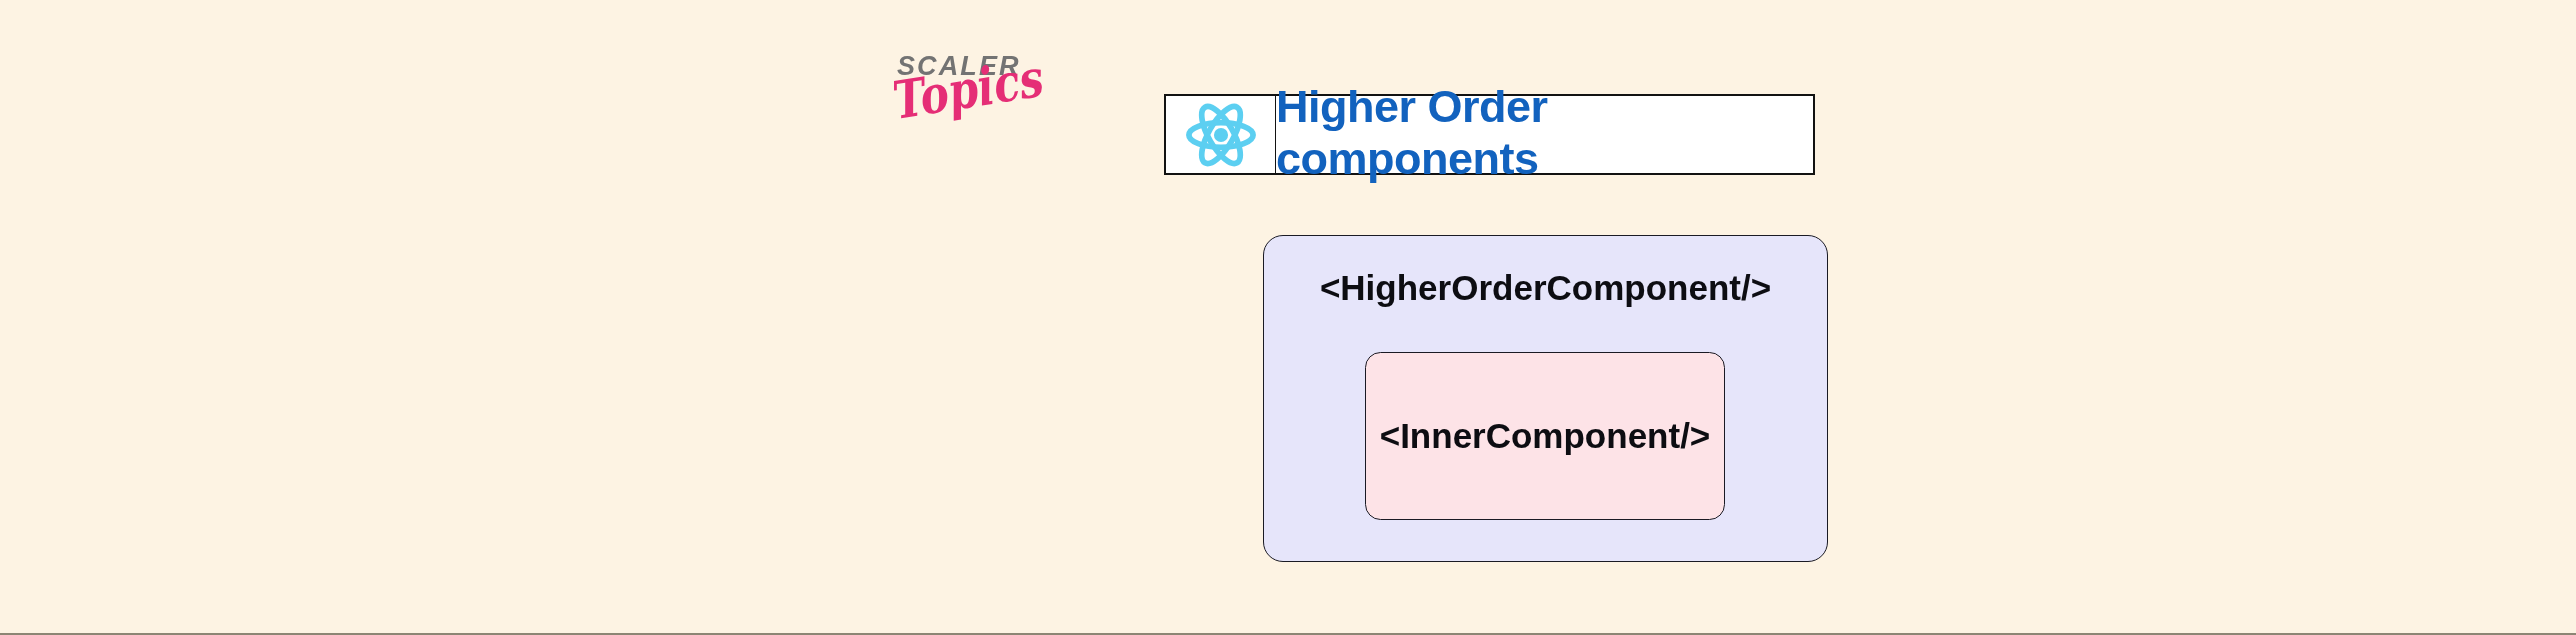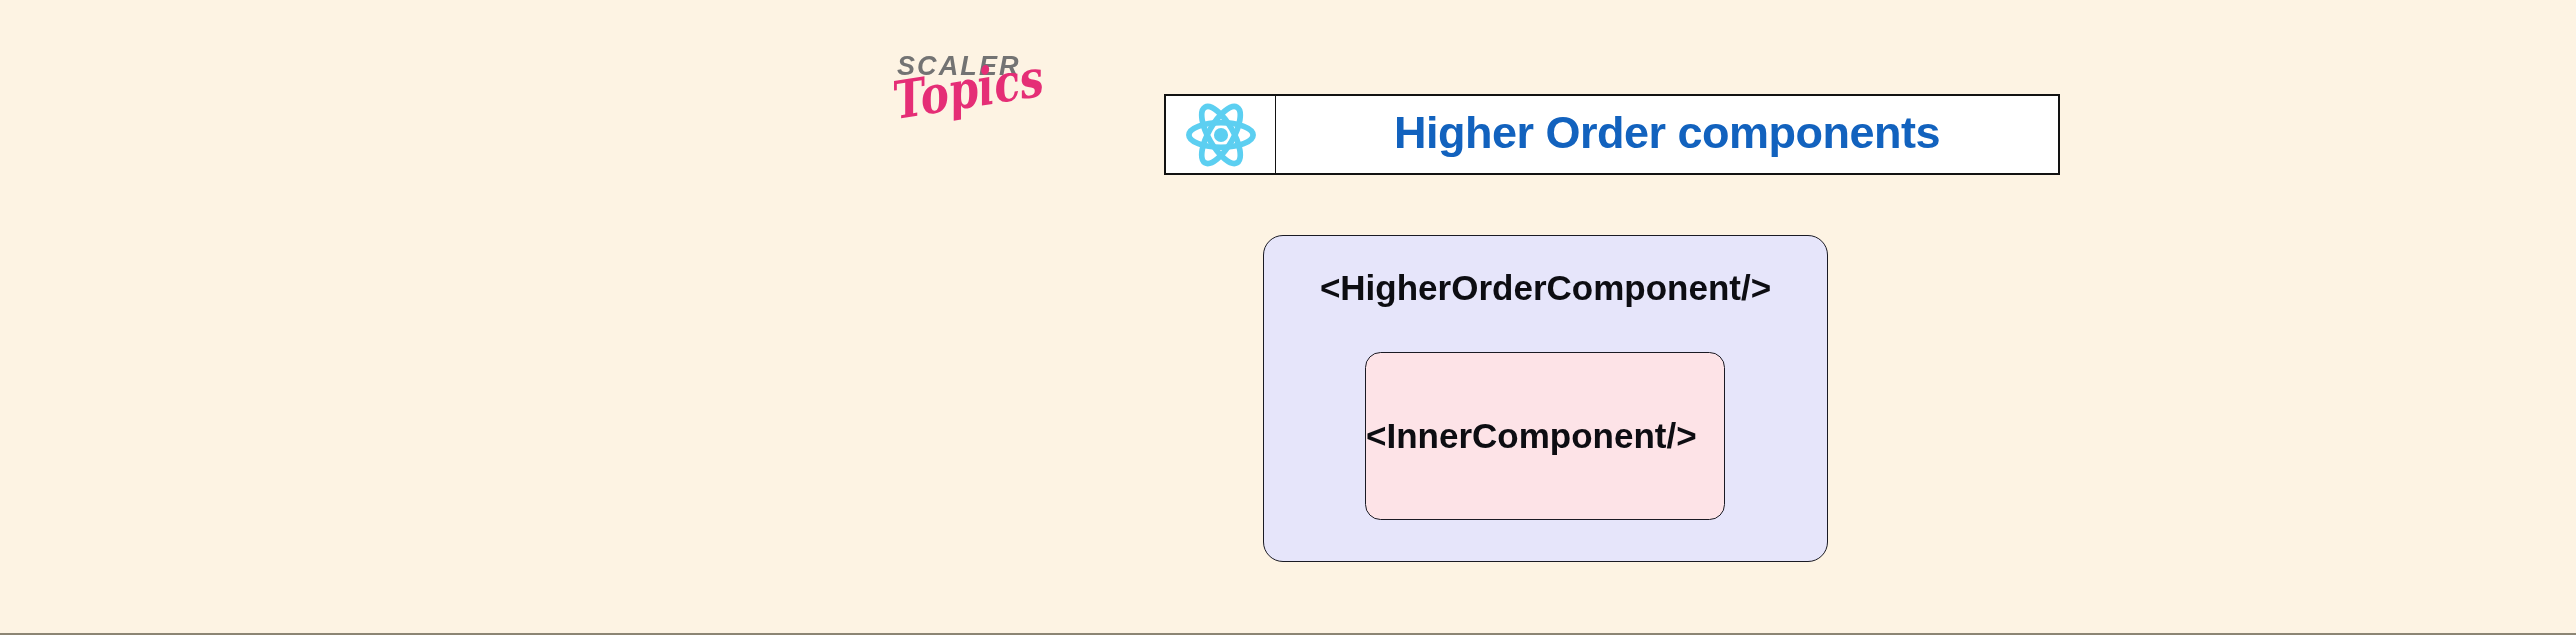--- a/index.html
+++ b/index.html
@@ -16,36 +16,36 @@
   .brand-name{display:block;font-weight:700;font-size:27px;letter-spacing:2.1px;line-height:1}
   .brand-sub{
     display:block;
     font-family:"DejaVu Serif",serif;font-style:italic;font-weight:700;
     font-size:52px;line-height:1;margin-top:-6.2px;margin-left:-7.2px;
     transform:rotate(-9deg) scaleX(.82);transform-origin:10.3px 15.5px;
   }
 
   
   .title-banner{
-    position:absolute;left:1164px;top:94px;width:896px;height:81px;
+    position:absolute;left:1164px;top:94px;width:651px;height:81px;
     border:2.1px solid;box-sizing:border-box;display:flex;align-items:stretch;
   }
   .icon-cell{width:110px;border-right:1.5px solid;display:flex;align-items:center;justify-content:center;box-sizing:border-box}
   .title-text{flex:1;display:flex;align-items:center;justify-content:center;font-size:45px;font-weight:700;letter-spacing:-0.5px;padding-bottom:3.1px}
 
   
   .hoc-box{
     position:absolute;left:1263px;top:235px;width:565px;height:327px;
     border:1.5px solid;border-radius:17.5px;box-sizing:border-box;
   }
   .hoc-label{position:absolute;left:0;right:0;top:32px;text-align:center;font-size:35px;font-weight:700}
   .inner-box{
     position:absolute;left:101px;top:116px;width:360px;height:168px;
     border:1.5px solid;border-radius:15.5px;box-sizing:border-box;
-    display:flex;align-items:center;
+    display:flex;align-items:center;justify-content:center;
   }
   .inner-label{font-size:35px;font-weight:700}
 </style>
 </head>
 <body>
 
 <div id="canvas" style="background-color: rgb(253, 243, 227);">
 
   <div class="brand">
     <span class="brand-name" style="color: #737373; font-style: italic;">SCALER</span>

